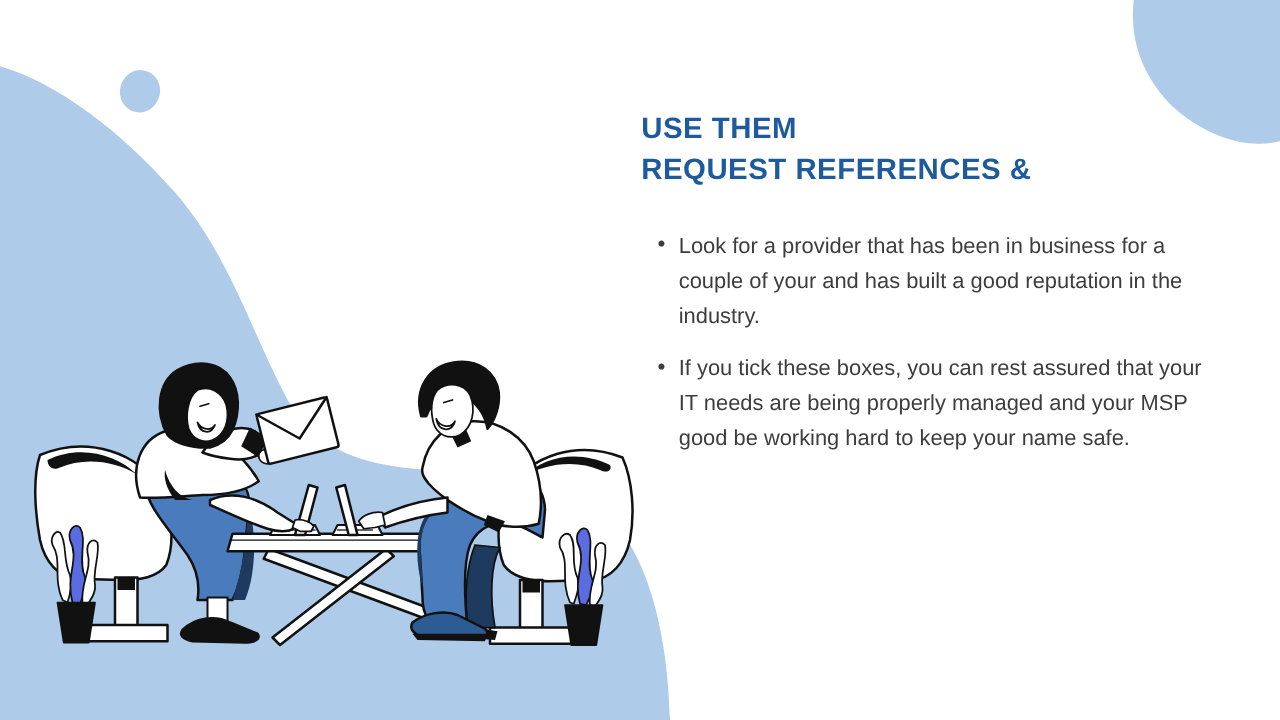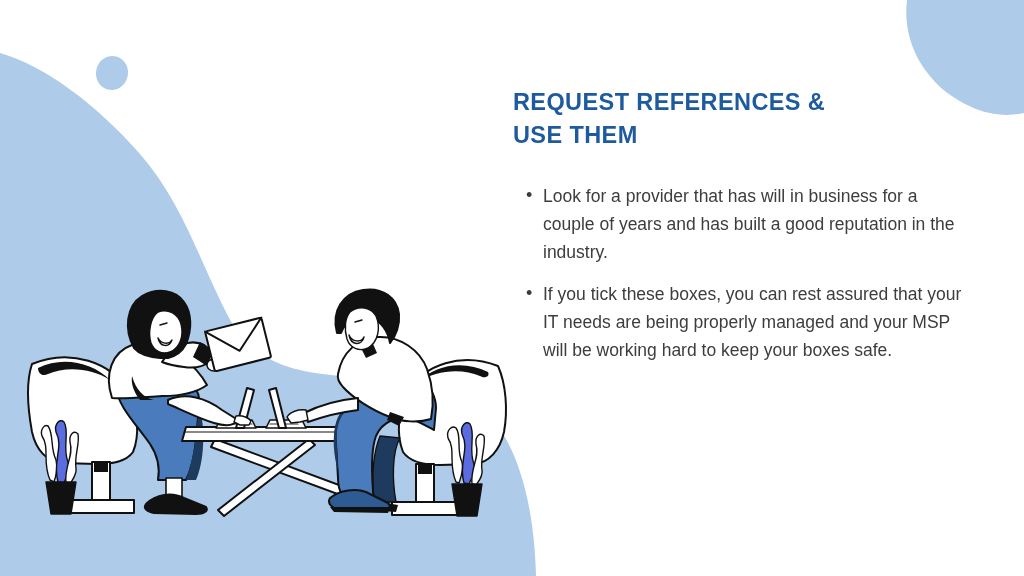--- a/index.html
+++ b/index.html
@@ -134,22 +134,22 @@
         <path fill="#ffffff" stroke-width="1.4" d="M350,312 C359,305 371,307 376,316 C381,328 378,342 368,348 C359,352 350,348 347,339 C344,329 345,318 350,312 Z"></path>
         <path stroke-width="1.4" d="M355,322 L362,320"></path>
         <path fill="#ffffff" stroke-width="1.4" d="M349,335 C352,342 361,343 364,337 C362,346 351,346 349,335 Z"></path>
       </g>
 
     </g>
   </svg>
 
   <div class="content">
     <h1 class="title">
+      <span>USE THEM</span>
       <span>REQUEST REFERENCES &amp;</span>
-      <span>USE THEM</span>
     </h1>
     <ul class="bullets">
-      <li>Look for a provider that has will in business for a couple of years and has built a good reputation in the industry.</li>
-      <li>If you tick these boxes, you can rest assured that your IT needs are being properly managed and your MSP will be working hard to keep your boxes safe.</li>
+      <li>Look for a provider that has been in business for a couple of your and has built a good reputation in the industry.</li>
+      <li>If you tick these boxes, you can rest assured that your IT needs are being properly managed and your MSP good be working hard to keep your name safe.</li>
     </ul>
   </div>
 
 </div>
 
 </body></html>

